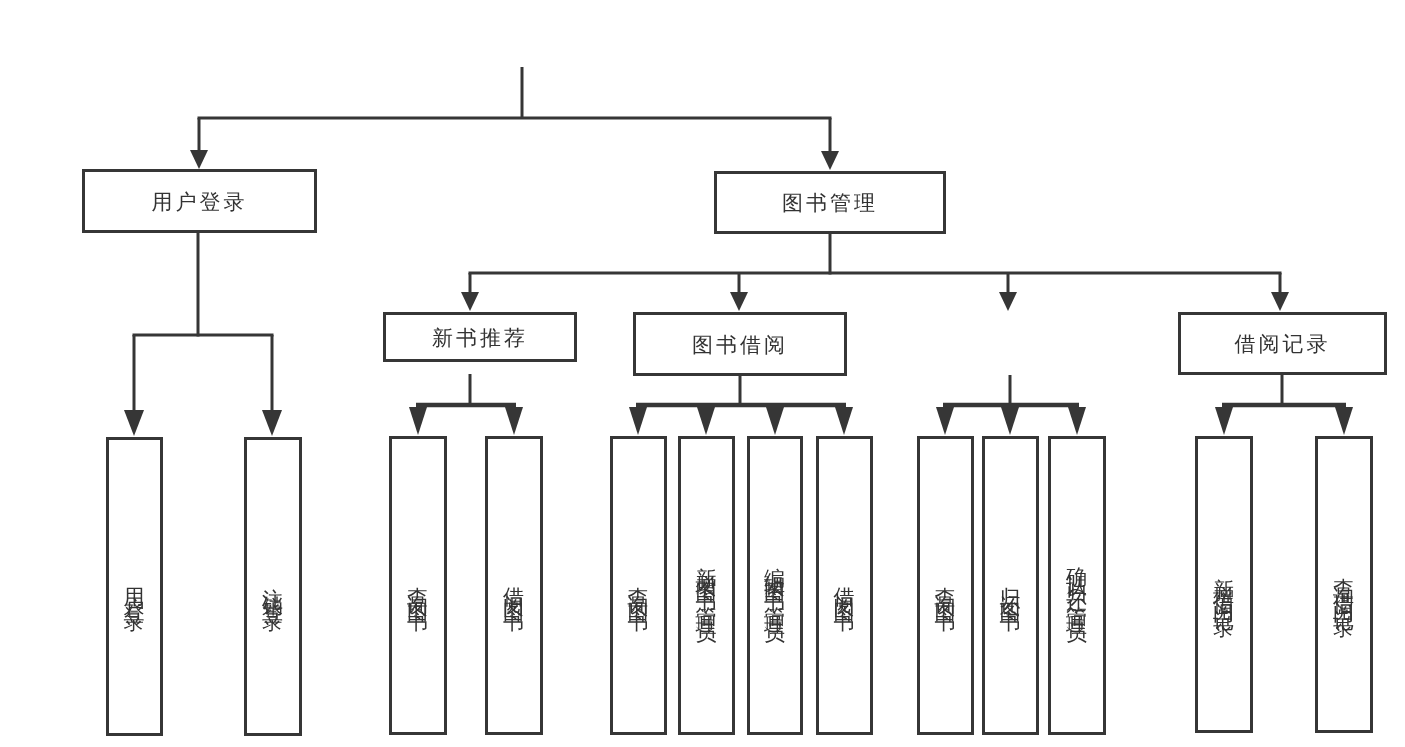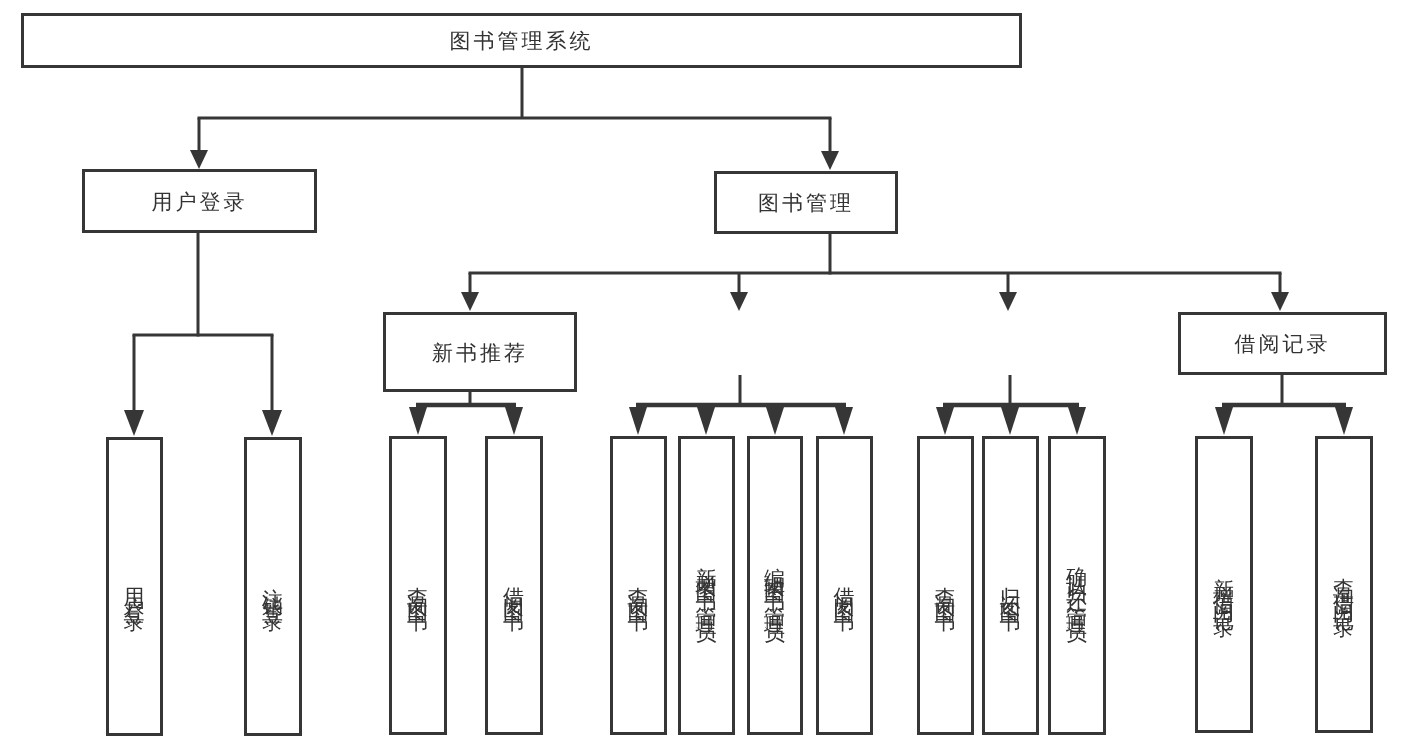--- a/index.html
+++ b/index.html
@@ -108,33 +108,33 @@
 
       <polygon points="936,407 954,407 945,435"></polygon>
       <polygon points="1001,407 1019,407 1010,435"></polygon>
       <polygon points="1068,407 1086,407 1077,435"></polygon>
 
       <polygon points="1215,407 1233,407 1224,435"></polygon>
       <polygon points="1335,407 1353,407 1344,435"></polygon>
     </g>
   </svg>
 
-  <div class="node" style="left:21px;top:13px;width:1001px;height:55px">
-    <span>图书管理系统</span>
-  </div>
 
   <div class="node" style="left:82px;top:169px;width:235px;height:64px">
     <span>用户登录</span>
   </div>
-  <div class="node" style="left:714px;top:171px;width:184px;height:63px">
+  <div class="node" style="left:714px;top:171px;width:232px;height:63px">
     <span>图书管理</span>
   </div>
 
-  <div class="node" style="left:383px;top:312px;width:194px;height:80px">
+  <div class="node" style="left:383px;top:312px;width:194px;height:50px">
     <span>新书推荐</span>
+  </div>
+  <div class="node" style="left:633px;top:312px;width:214px;height:64px">
+    <span>图书借阅</span>
   </div>
   <div class="node" style="left:1178px;top:312px;width:209px;height:63px">
     <span>借阅记录</span>
   </div>
 
   <div class="node leaf" style="left:106px;top:437px">
     <span>用户登录</span>
   </div>
   <div class="node leaf" style="left:244px;top:437px;width:58px">
     <span>注销登录</span>

